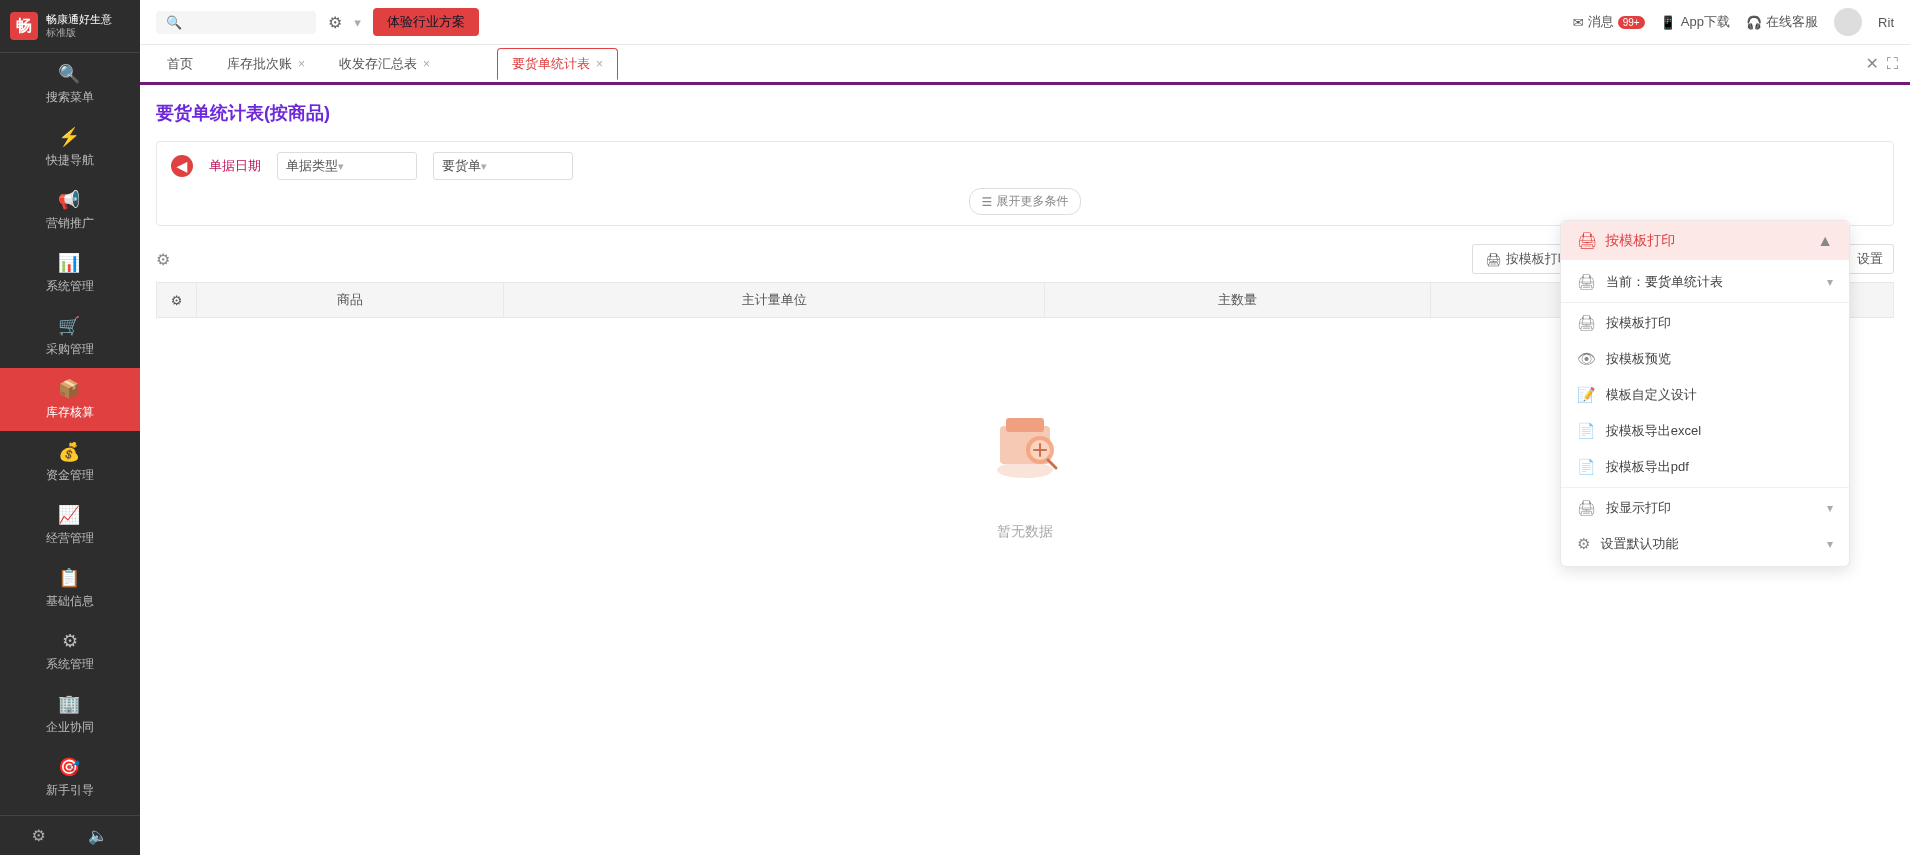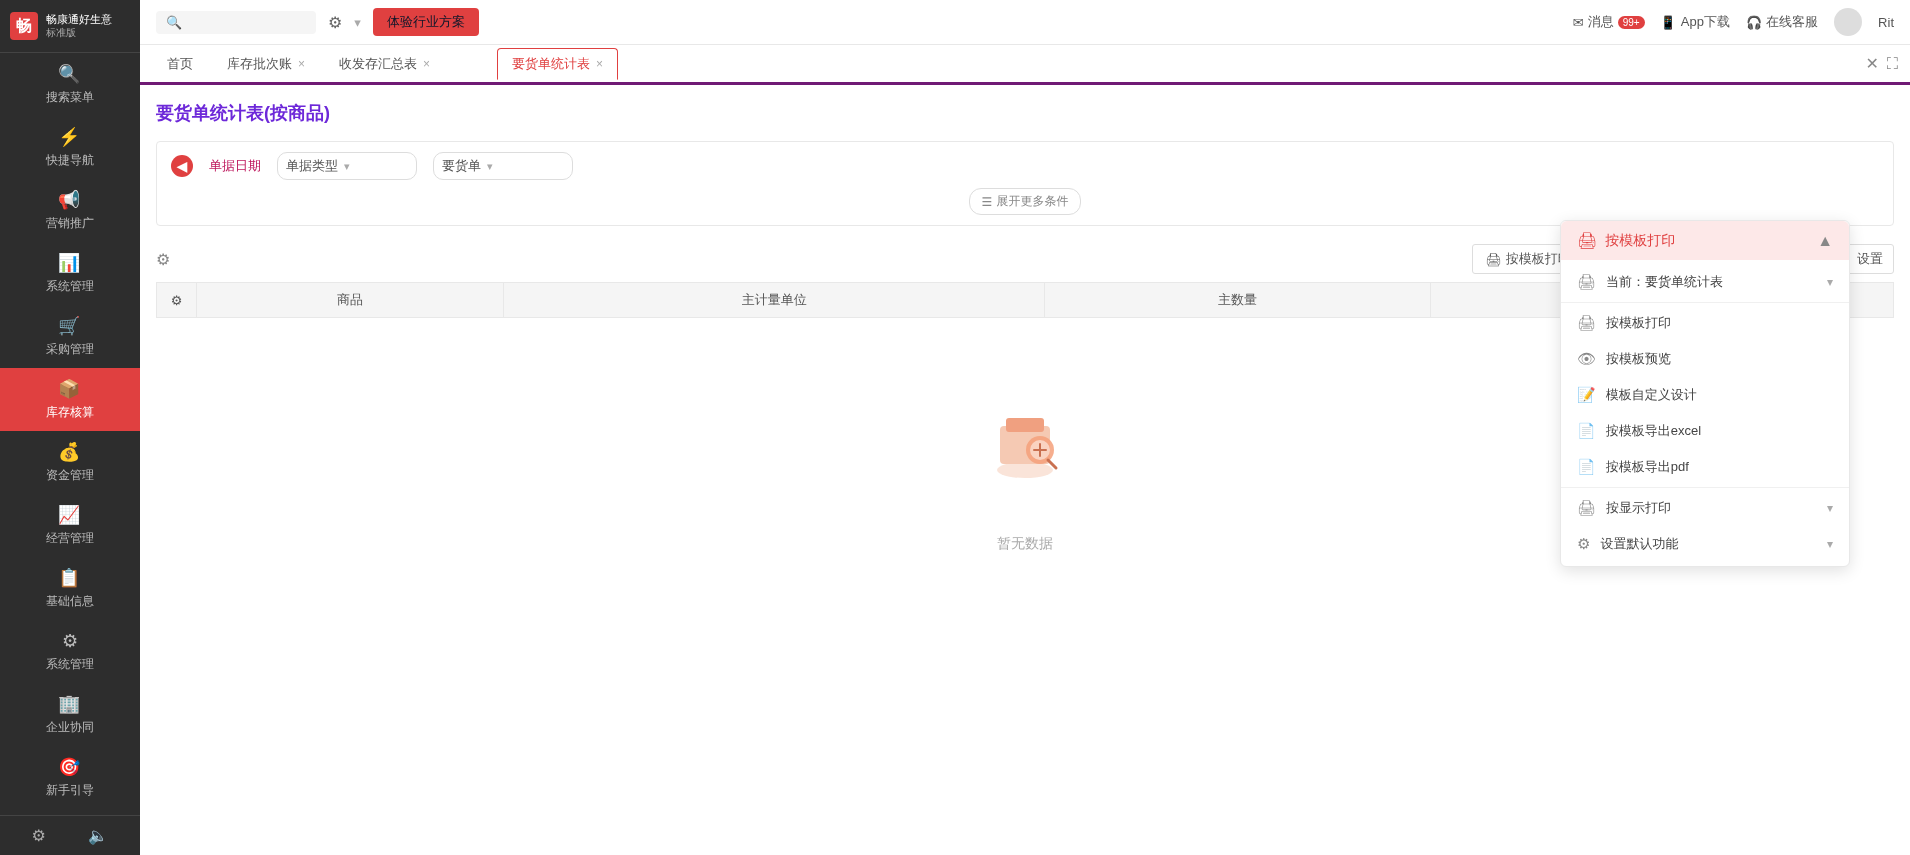--- a/index.html
+++ b/index.html
@@ -51,41 +51,41 @@
 
     
     .filter-bar { background: #fff; border: 1px solid #e8e8e8; border-radius: 4px; padding: 10px 14px; margin-bottom: 10px; }
     .filter-row { display: flex; align-items: center; gap: 16px; flex-wrap: wrap; }
     .filter-expand-btn { background: #e04040; color: white; border: none; width: 22px; height: 22px; border-radius: 50%; cursor: pointer; font-size: 14px; display: flex; align-items: center; justify-content: center; flex-shrink: 0; }
     .filter-label { color: #be185d; font-size: 13px; white-space: nowrap; }
     .date-btns { display: flex; align-items: center; gap: 2px; }
     .date-btn { padding: 3px 8px; border: 1px solid #ddd; border-radius: 3px; background: #fff; font-size: 12px; cursor: pointer; color: #555; }
     .date-btn.active { background: #e04040; color: #fff; border-color: #e04040; }
     .date-range { font-size: 12px; color: #666; margin-left: 8px; }
-    .filter-select { display: flex; align-items: center; gap: 6px; border: 1px solid #ddd; border-radius: 10px; padding: 4px 8px; font-size: 13px; color: #555; cursor: pointer; min-width: 140px; }
+    .filter-select { display: flex; align-items: center; border: 1px solid #ddd; border-radius: 3px; padding: 4px 8px; font-size: 13px; color: #555; cursor: pointer; min-width: 140px; }
     .filter-select .arrow { color: #aaa; font-size: 11px; }
     .filter-more-row { display: flex; align-items: center; justify-content: center; margin-top: 8px; }
     .expand-more-btn { background: none; border: none; cursor: pointer; color: #888; font-size: 12px; display: flex; align-items: center; gap: 4px; padding: 4px 12px; border: 1px solid #ddd; border-radius: 12px; }
 
     
     .table-toolbar { display: flex; align-items: center; gap: 10px; padding: 8px 0; }
     .settings-icon { color: #888; cursor: pointer; font-size: 16px; }
     .toolbar-right { margin-left: auto; display: flex; align-items: center; gap: 8px; }
     .btn-print { background: none; border: 1px solid #ddd; color: #555; padding: 5px 12px; border-radius: 3px; cursor: pointer; display: flex; align-items: center; gap: 4px; font-size: 13px; }
     .btn-primary { background: #e04040; color: #fff; border: none; padding: 5px 16px; border-radius: 3px; cursor: pointer; font-size: 13px; }
     .btn-settings { background: none; border: 1px solid #ddd; color: #555; padding: 5px 10px; border-radius: 3px; cursor: pointer; font-size: 13px; }
     .more-btn { background: none; border: none; cursor: pointer; color: #888; font-size: 18px; }
 
     
     .data-table { width: 100%; border-collapse: collapse; }
     .data-table th { background: #f5f5f5; border: 1px solid #e8e8e8; padding: 8px 12px; text-align: center; font-weight: normal; color: #555; font-size: 13px; }
     .table-check-col { width: 40px; }
 
     
-    .empty-state { display: flex; flex-direction: column; align-items: center; justify-content: center; padding: 80px 20px; gap: 12px; }
+    .empty-state { display: flex; flex-direction: column; align-items: center; justify-content: center; padding: 80px 20px; }
     .empty-icon { font-size: 80px; margin-bottom: 16px; }
     .empty-text { color: #aaa; font-size: 14px; }
 
     
     .dropdown-menu { position: absolute; top: 135px; right: 60px; width: 290px; background: #fff; border: 1px solid #e8e8e8; border-radius: 6px; box-shadow: 0 4px 16px rgba(0,0,0,0.12); z-index: 1000; }
     .dropdown-header { background: #fde8e8; padding: 10px 16px; border-radius: 6px 6px 0 0; display: flex; align-items: center; justify-content: space-between; }
     .dropdown-header-left { display: flex; align-items: center; gap: 8px; color: #e04040; font-size: 14px; font-weight: 500; }
     .dropdown-header-icon { color: #e04040; font-size: 16px; }
     .dropdown-close { background: none; border: none; cursor: pointer; color: #888; font-size: 16px; }
     .dropdown-body { padding: 4px 0; }

